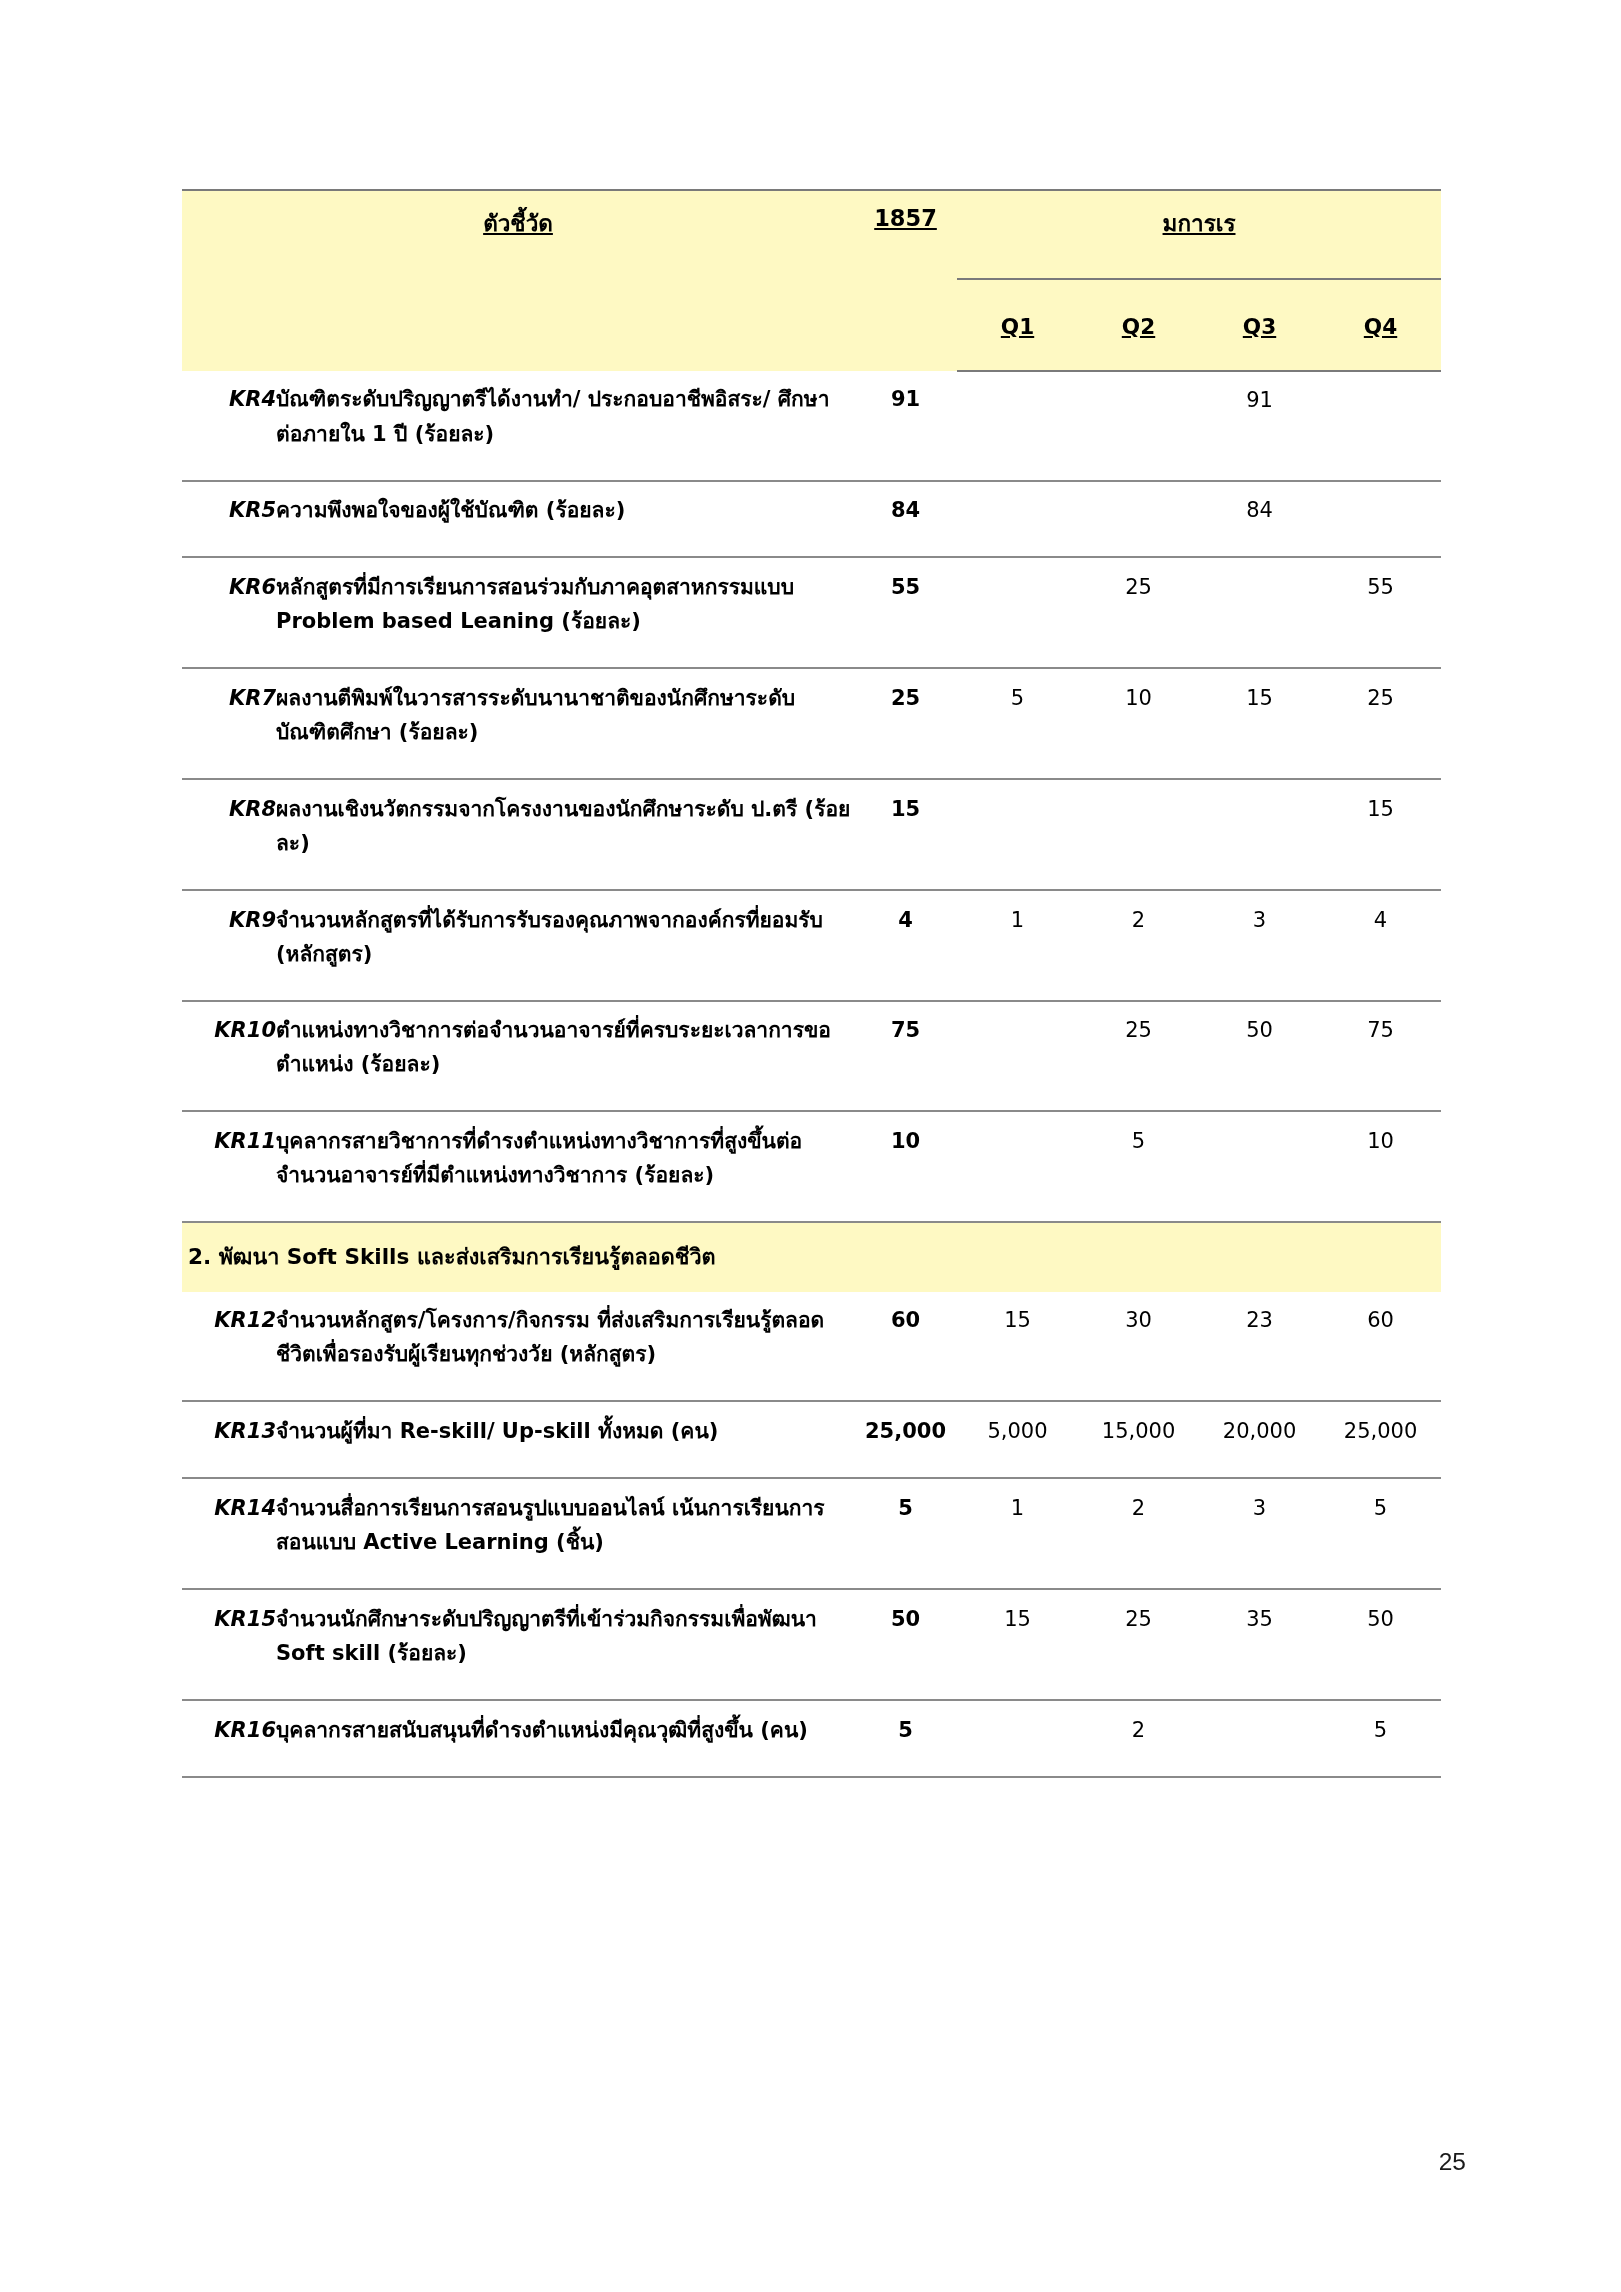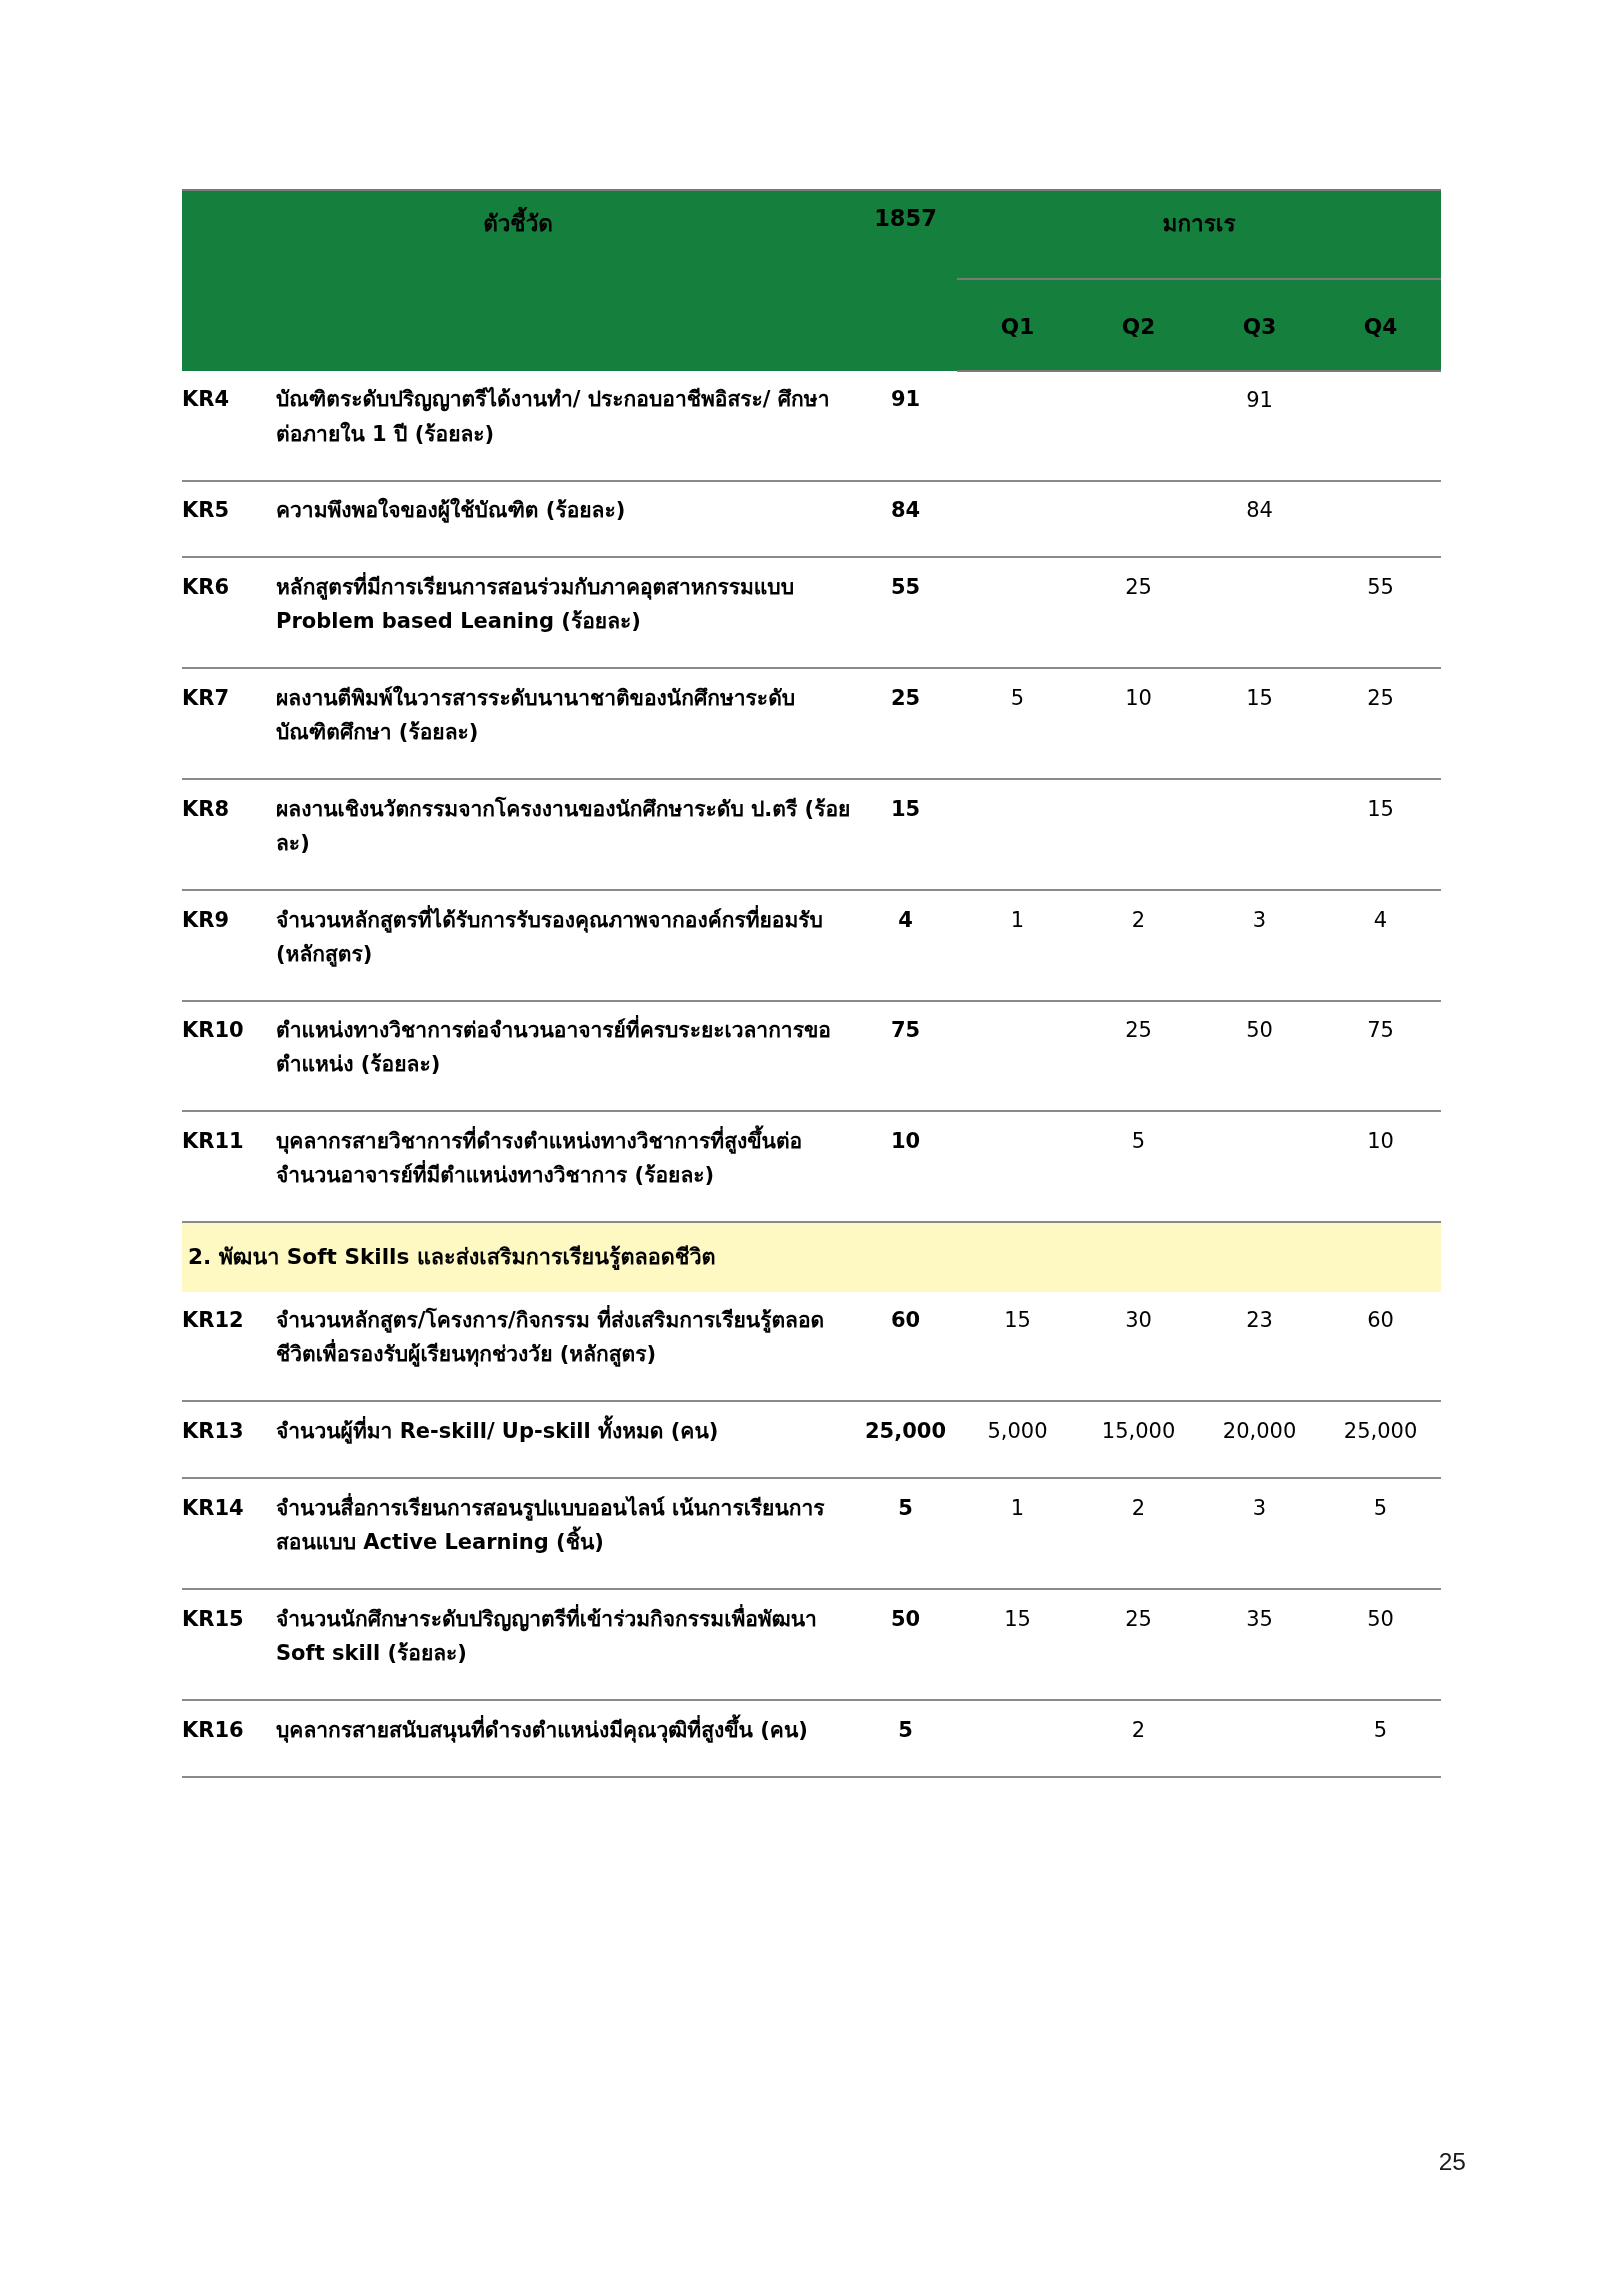--- a/index.html
+++ b/index.html
@@ -42,24 +42,25 @@
 
   
   col.c-code   { width: 94px; }
   col.c-desc   { width: 578px; }
   col.c-year   { width: 103px; }
   col.c-q      { width: 121px; }
 
   
   thead tr.hdr-top th,
   thead tr.hdr-sub th {
-    background: #15803d;
+    background: #fef9c3;
     padding: 0;
     margin: 0;
     border: none;
+    text-decoration: underline;
   }
 
   thead tr.hdr-top th {
     height: 73px;
     vertical-align: top;
     padding-top: 13.7px;
     font-weight: bold;
     font-size: 22.5px;
     text-align: center;
   }
@@ -90,23 +91,24 @@
   tbody tr.data-row > td {
     border-bottom: 2px solid #8a8a8a;
     vertical-align: top;
     padding: 11.8px 0 29px 0;
     font-size: 21px;
     line-height: 1.62;
   }
 
   td.cell-code {
     font-weight: bold;
-    text-align: left;
+    text-align: right;
     padding-left: 2px;
     white-space: nowrap;
+    font-style: italic;
   }
   td.cell-desc {
     text-align: left;
     padding-left: 5.9px;
     padding-right: 25.5px;
     font-weight: bold;
   }
   td.cell-year {
     text-align: center;
     font-weight: bold;

